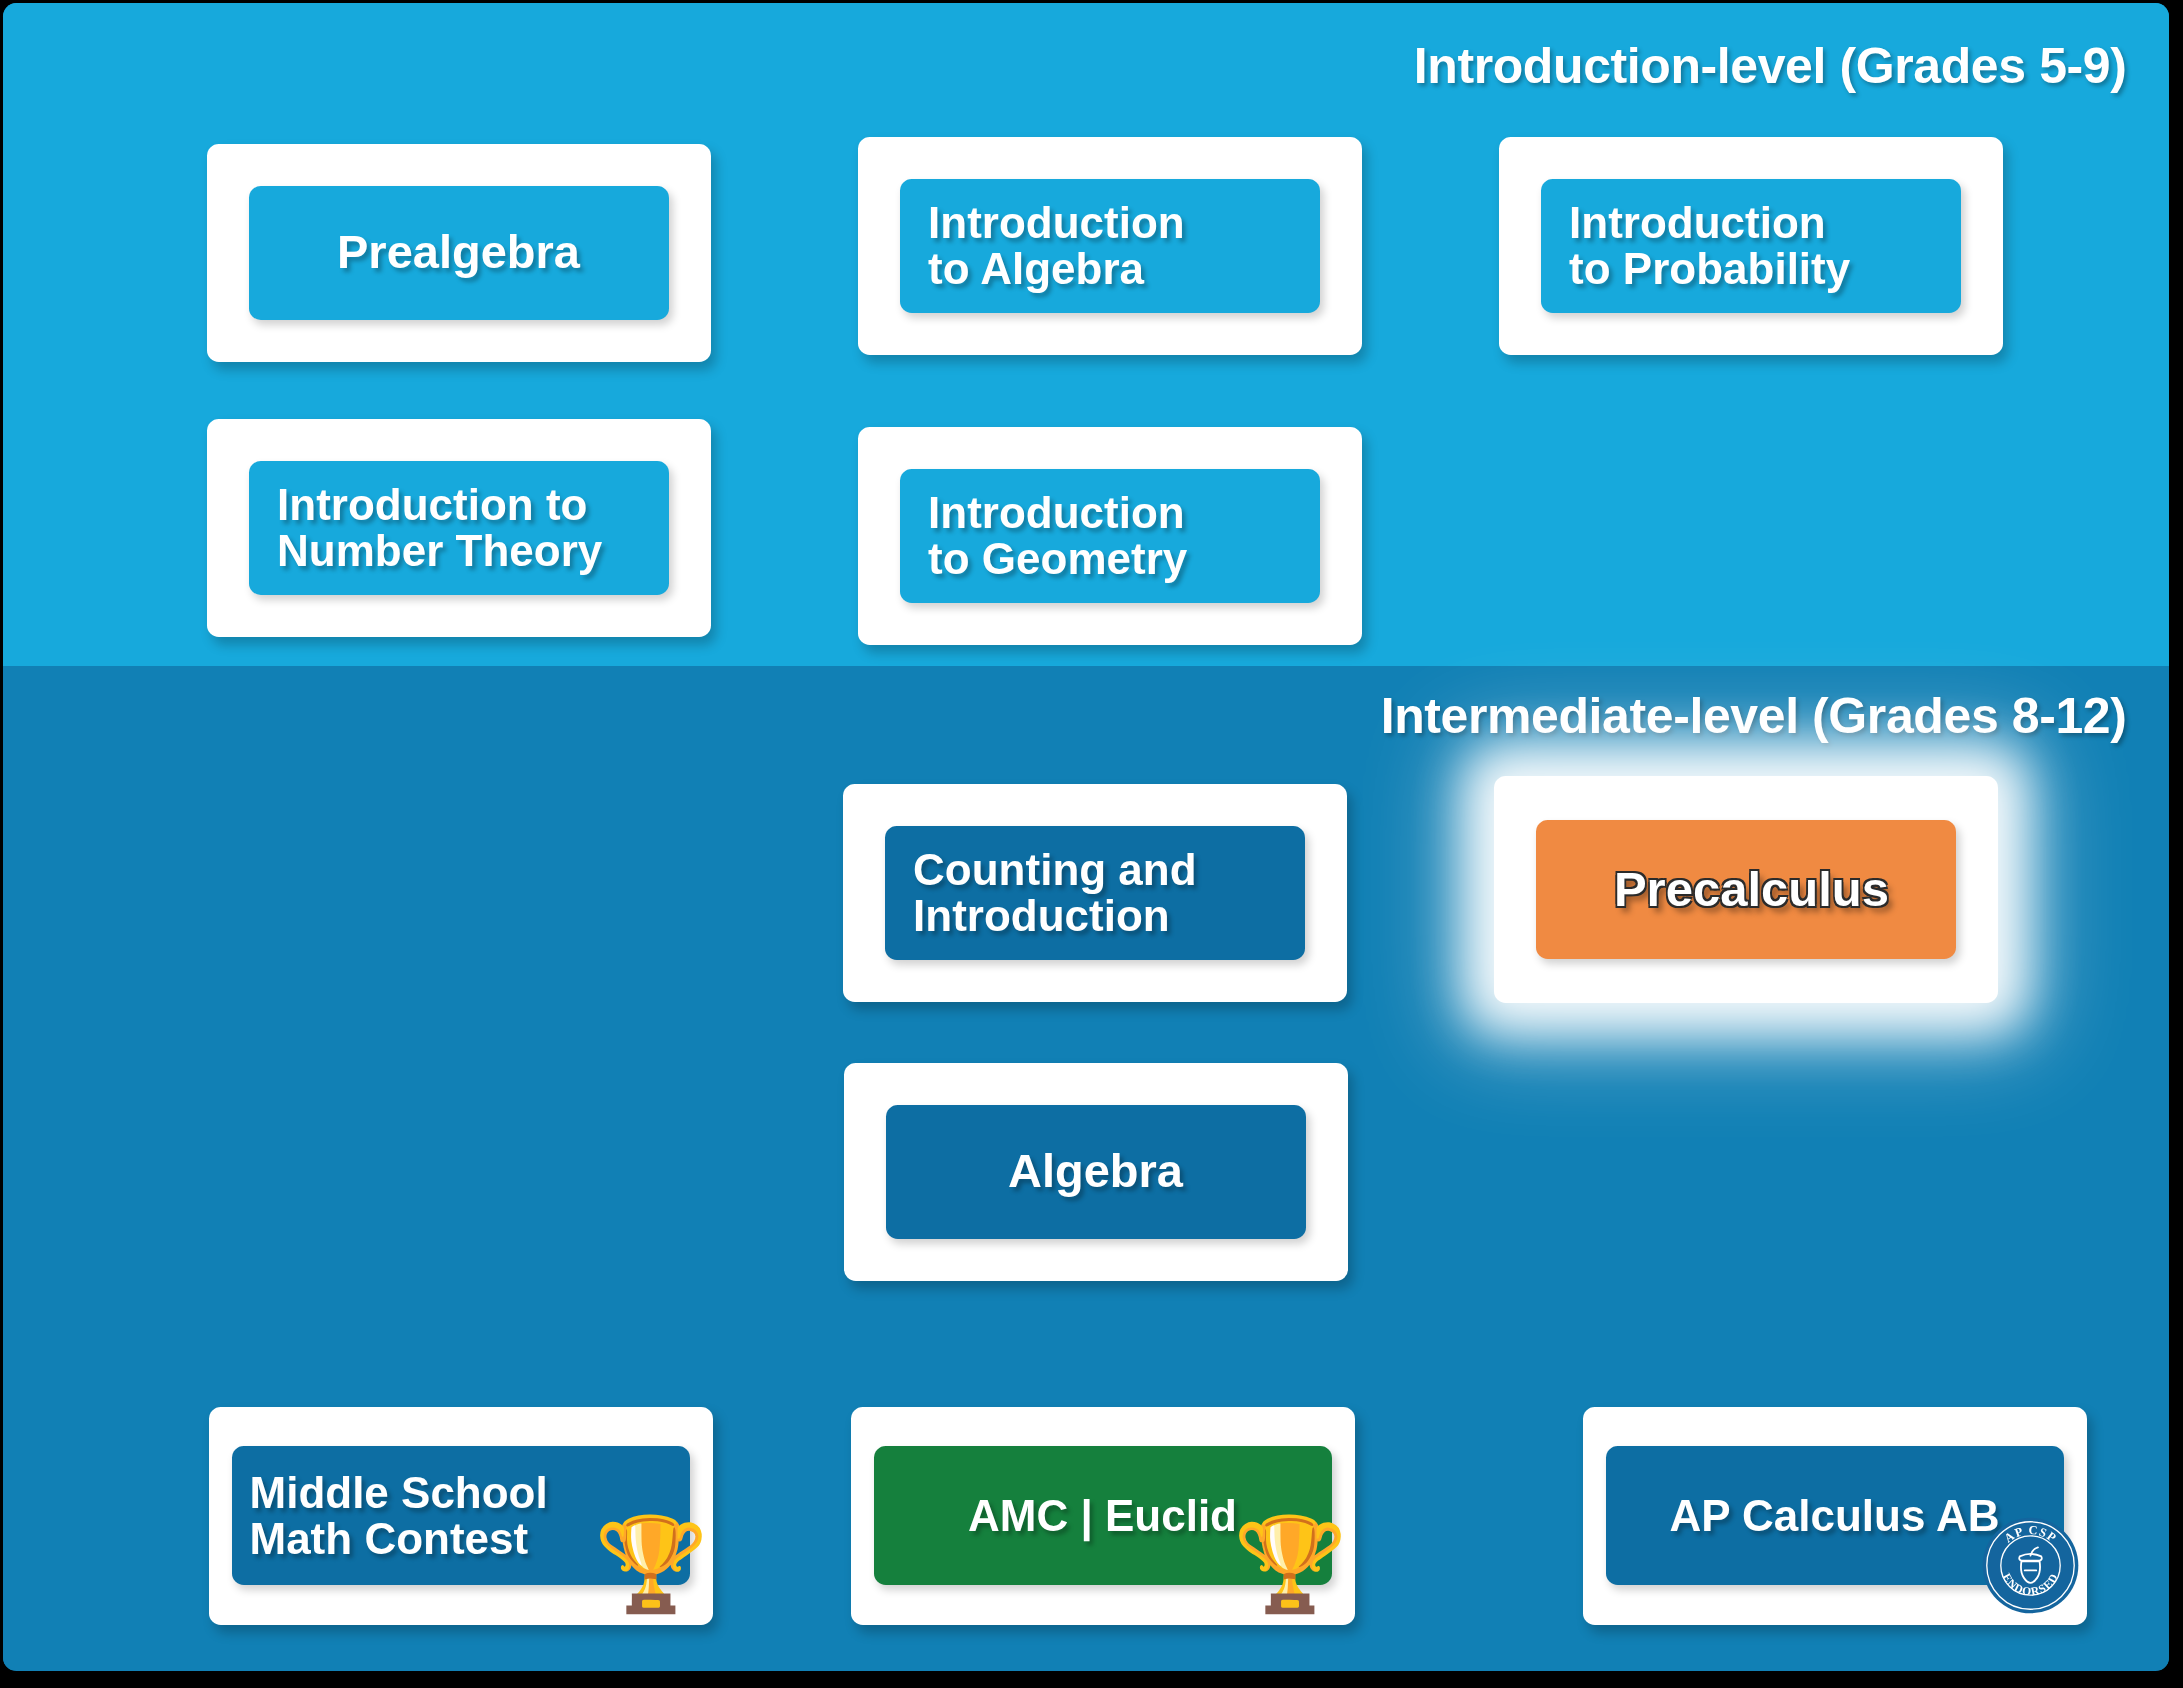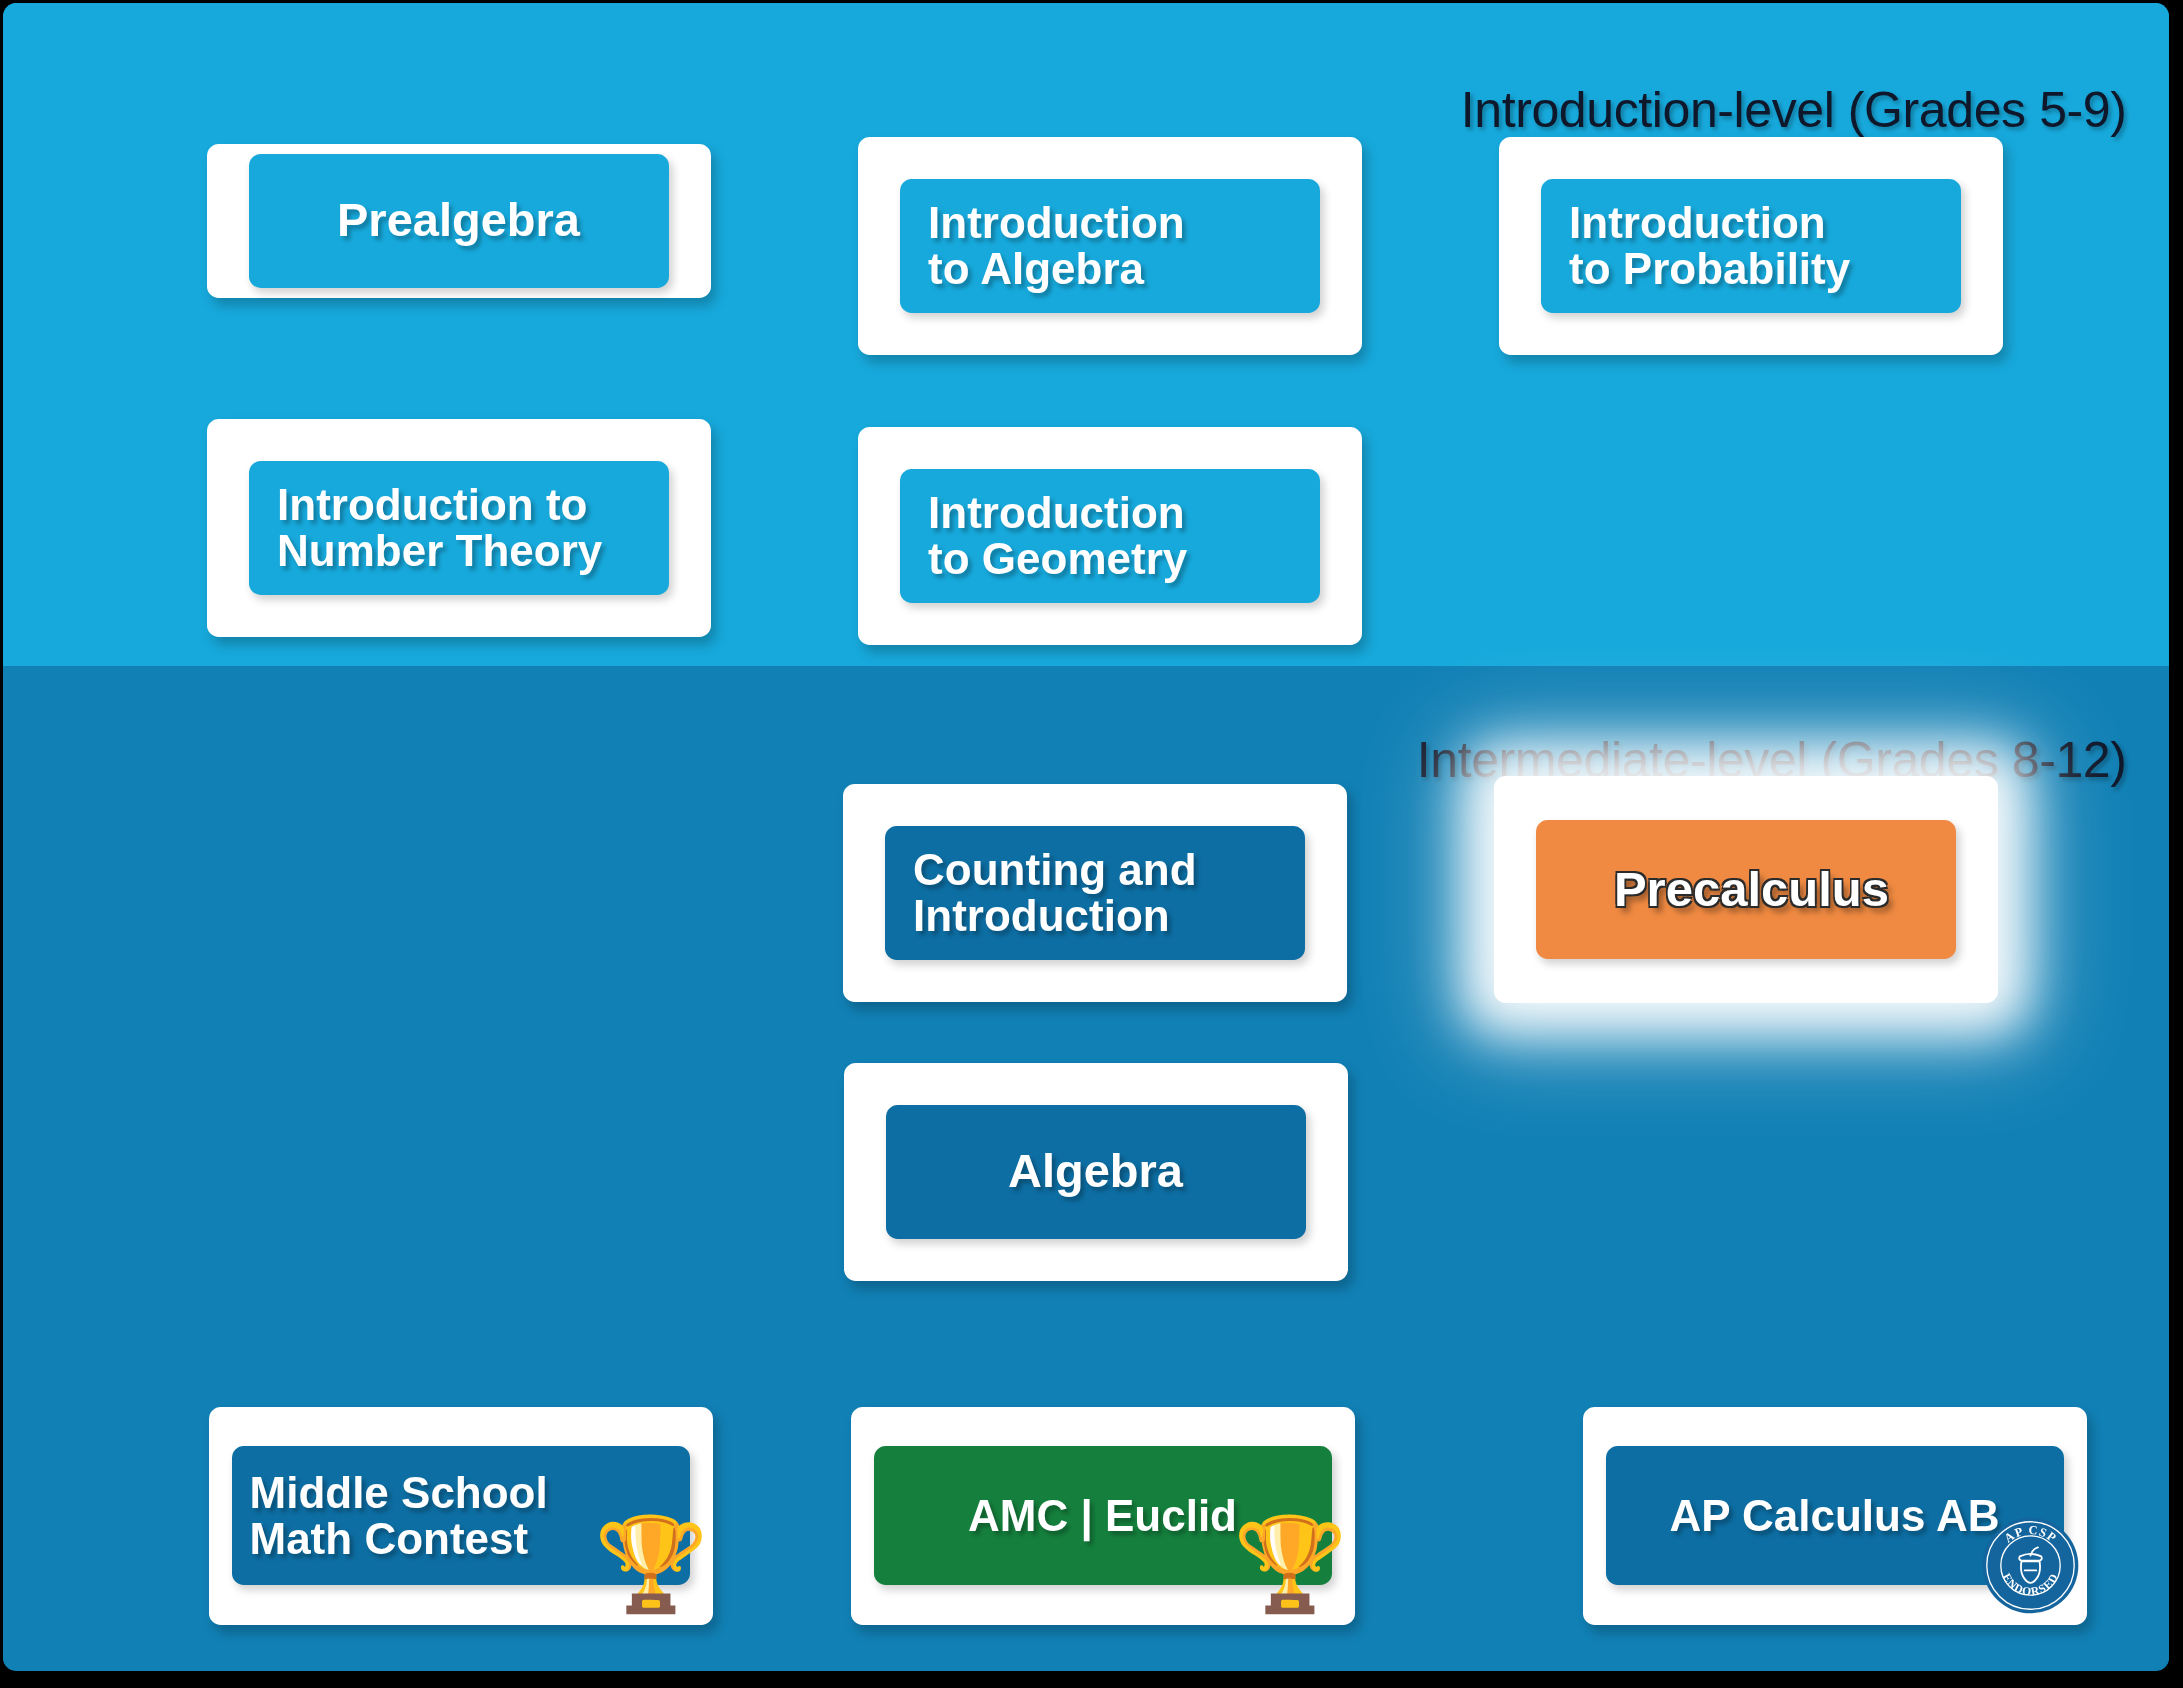--- a/index.html
+++ b/index.html
@@ -39,27 +39,26 @@
   .band-inter {
     top: 663px;
     height: 1004px;
     background: #1180b5;
   }
 
   
   .section-head {
     position: absolute;
     right: 42px;
-    color: #0f172a;
+    color: #ffffff;
     font-size: 50px;
-    font-weight: 400;
+    font-weight: 700;
     letter-spacing: -0.4px;
     white-space: nowrap;
     text-shadow: 2.5px 3.4px 4.2px rgba(0,0,0,0.30);
-    margin-top: 44px;
   }
   #head-intro { top: 34px; }
   #head-inter { top: 684px; }
   #head-contest { top: 1314px; }
 
   
   .card {
     position: absolute;
     background: #ffffff;
     border-radius: 11.8px;
@@ -87,21 +86,21 @@
   }
 
   
   .chip-lightblue { background: #17a9dc; }
   .chip-darkblue  { background: #0d6ea3; }
   .chip-indigo    { background: #15803d; }
   .chip-orange    { background: #f08a42; }
 
   
   
-  #card-prealgebra      { left: 204px;  top: 141px;  width: 504px; height: 154px; }
+  #card-prealgebra      { left: 204px;  top: 141px;  width: 504px; height: 218px; }
   #card-intro-algebra   { left: 855px; top: 134px;  width: 504px; height: 218px; }
   #card-intro-prob      { left: 1496px; top: 134px;  width: 504px; height: 218px; }
   
   #card-intro-nt        { left: 204px;  top: 416px;  width: 504px; height: 218px; }
   #card-intro-geom      { left: 855px; top: 424px;  width: 504px; height: 218px; }
   
   #card-algebra         { left: 195px;  top: 789px;  width: 504px; height: 218px; }
   #card-counting        { left: 840px; top: 781px;  width: 504px; height: 218px; }
   #card-precalculus     { left: 1491px; top: 773px;  width: 504px; height: 227px; }
   

